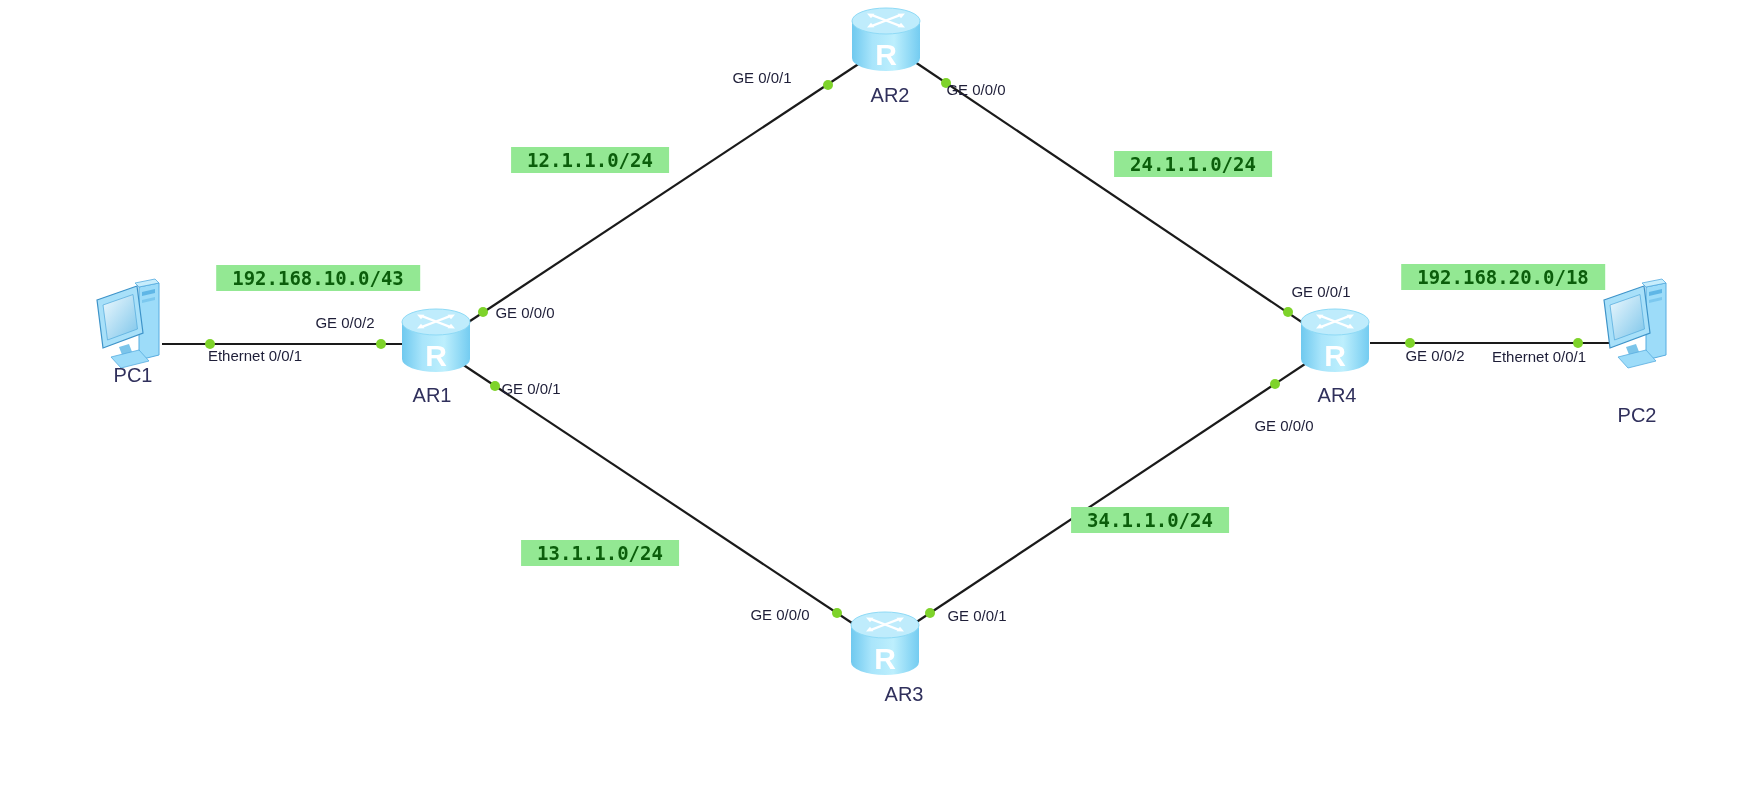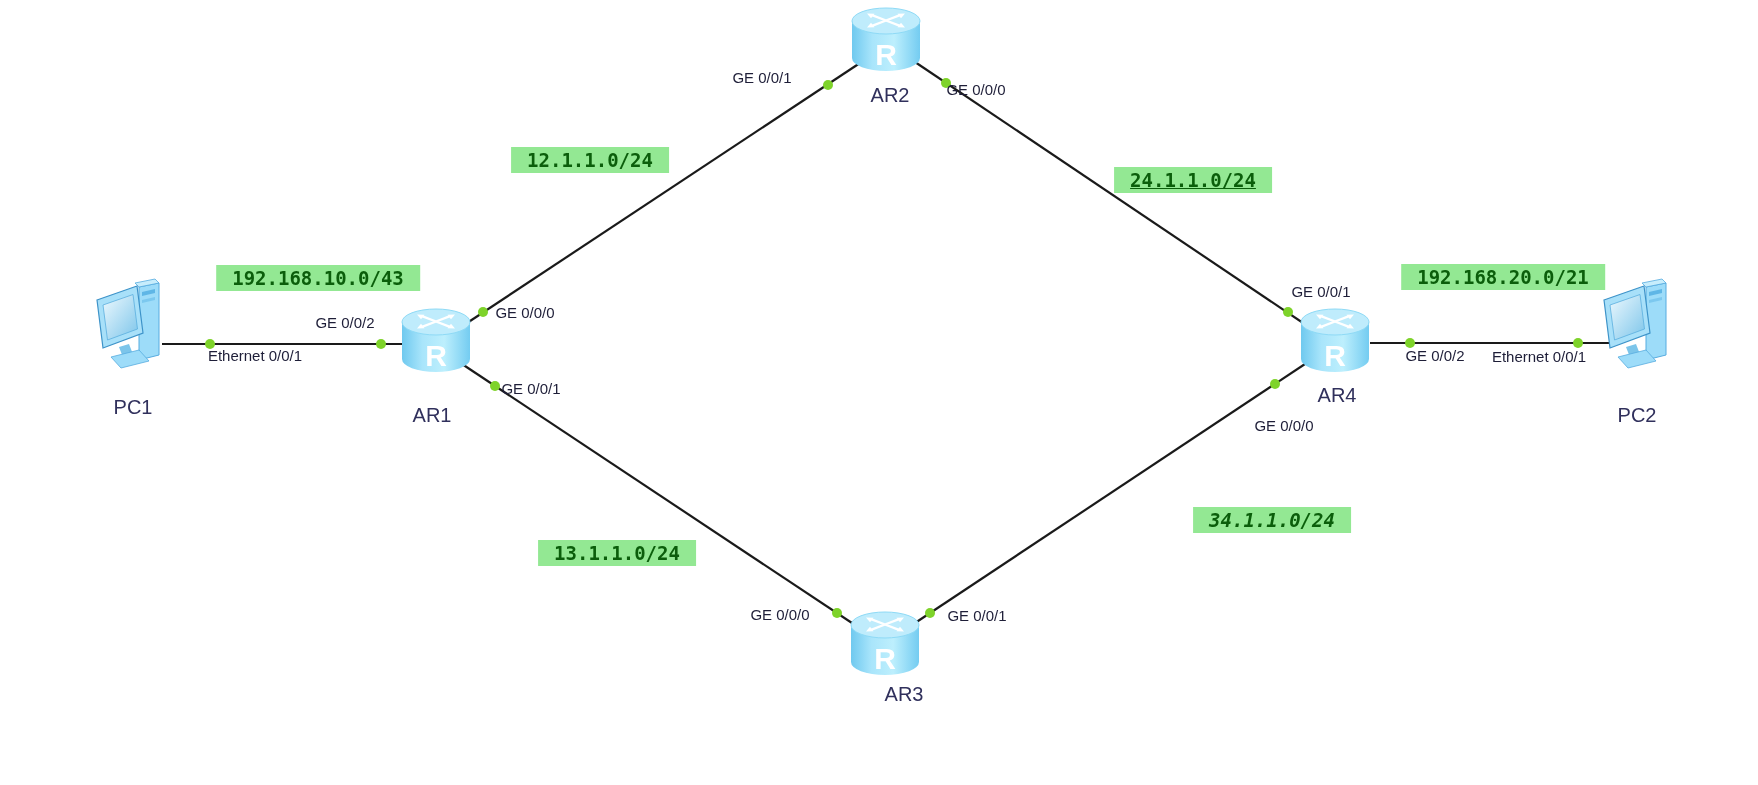--- a/index.html
+++ b/index.html
@@ -86,21 +86,21 @@
           <path d="M50,20 L70,16 L70,88 L50,93 Z" fill="#9ddcf9" stroke="#57ace0" stroke-width="1"></path>
           <path d="M50,20 L70,16 L66,12 L46,16 Z" fill="#c7edfc" stroke="#57ace0" stroke-width="0.8"></path>
           <path d="M53,25 L66,22 L66,26 L53,29 Z" fill="#5fb6e6"></path>
           <path d="M53,33 L66,30 L66,33 L53,36 Z" fill="#7cc8ef"></path>
           <path d="M8,33 L48,19 L54,66 L14,81 Z" fill="#a8e0f9" stroke="#3d93c9" stroke-width="1.2"></path>
           <path d="M14,38 L44,27.5 L48.5,62 L18.5,73 Z" fill="url(#pcScr)" stroke="#5aaede" stroke-width="0.8"></path>
           <path d="M30,80 L40,77 L45,90 L35,93 Z" fill="#7cc5ea"></path>
           <path d="M22,90 L50,83 L60,94 L32,101 Z" fill="#9ddcf9" stroke="#57ace0" stroke-width="0.8"></path>
         </svg>
       </div>
-      <div class="device-label" style="left: 133px; top: 396px; text-align: center;">PC1</div>
+      <div class="device-label" style="left: 133px; top: 364px; text-align: center;">PC1</div>
       <div class="device" style="left: 400px; top: 308px;">
         <svg viewBox="0 0 72 66" width="72" height="66">
           <defs>
             <linearGradient id="rtrG" x1="0" y1="0" x2="1" y2="0">
               <stop offset="0" stop-color="#6fc9ef"></stop>
               <stop offset="0.3" stop-color="#a9e5fb"></stop>
               <stop offset="0.62" stop-color="#bdeffd"></stop>
               <stop offset="1" stop-color="#74ccf1"></stop>
             </linearGradient>
           </defs>
@@ -115,21 +115,21 @@
           </g>
           <g fill="#ffffff">
             <polygon points="17,6.5 24.5,6.8 21,11.2"></polygon>
             <polygon points="55,6.5 47.5,6.8 51,11.2"></polygon>
             <polygon points="17,20.5 24.5,20.2 21,15.8"></polygon>
             <polygon points="55,20.5 47.5,20.2 51,15.8"></polygon>
           </g>
           <text x="36" y="58" text-anchor="middle" font-size="30" font-weight="bold" fill="#ffffff" font-family="Liberation Sans, sans-serif">R</text>
         </svg>
       </div>
-      <div class="device-label" style="left: 432px; top: 384px; margin-top: 20px;">AR1</div>
+      <div class="device-label" style="left: 432px; top: 384px;">AR1</div>
       <div class="device" style="left: 850px; top: 7px;">
         <svg viewBox="0 0 72 66" width="72" height="66">
           <defs>
             <linearGradient id="rtrG" x1="0" y1="0" x2="1" y2="0">
               <stop offset="0" stop-color="#6fc9ef"></stop>
               <stop offset="0.3" stop-color="#a9e5fb"></stop>
               <stop offset="0.62" stop-color="#bdeffd"></stop>
               <stop offset="1" stop-color="#74ccf1"></stop>
             </linearGradient>
           </defs>
@@ -238,18 +238,18 @@
       <span class="iface-label" style="left: 762px; top: 69px;">GE 0/0/1</span>
       <span class="iface-label" style="left: 976px; top: 81px;">GE 0/0/0</span>
       <span class="iface-label" style="left: 1321px; top: 283px;">GE 0/0/1</span>
       <span class="iface-label" style="left: 780px; top: 606px;">GE 0/0/0</span>
       <span class="iface-label" style="left: 977px; top: 607px;">GE 0/0/1</span>
       <span class="iface-label" style="left: 1284px; top: 417px;">GE 0/0/0</span>
       <span class="iface-label" style="left: 1435px; top: 347px;">GE 0/0/2</span>
       <span class="iface-label" style="left: 1539px; top: 348px;">Ethernet 0/0/1</span>
       <span class="net-label" style="left: 318px; top: 265px;">192.168.10.0/43</span>
       <span class="net-label" style="left: 590px; top: 147px;">12.1.1.0/24</span>
-      <span class="net-label" style="left: 1193px; top: 167px; text-decoration: underline;">24.1.1.0/24</span>
-      <span class="net-label" style="left: 600px; top: 540px; margin-left: 17px;">13.1.1.0/24</span>
-      <span class="net-label" style="left: 1272px; top: 507px; font-style: italic;">34.1.1.0/24</span>
-      <span class="net-label" style="left: 1503px; top: 264px;">192.168.20.0/21</span>
+      <span class="net-label" style="left: 1193px; top: 151px;">24.1.1.0/24</span>
+      <span class="net-label" style="left: 600px; top: 540px;">13.1.1.0/24</span>
+      <span class="net-label" style="left: 1150px; top: 507px;">34.1.1.0/24</span>
+      <span class="net-label" style="left: 1503px; top: 264px;">192.168.20.0/18</span>
     </div>
 </div>
 
 </body></html>

